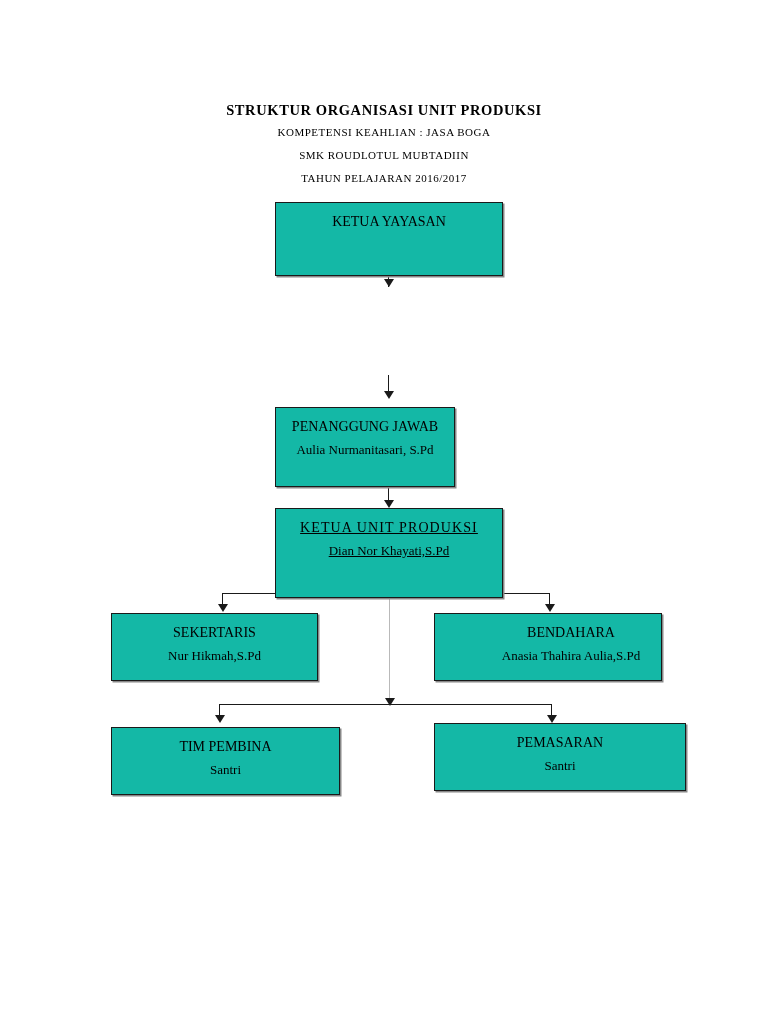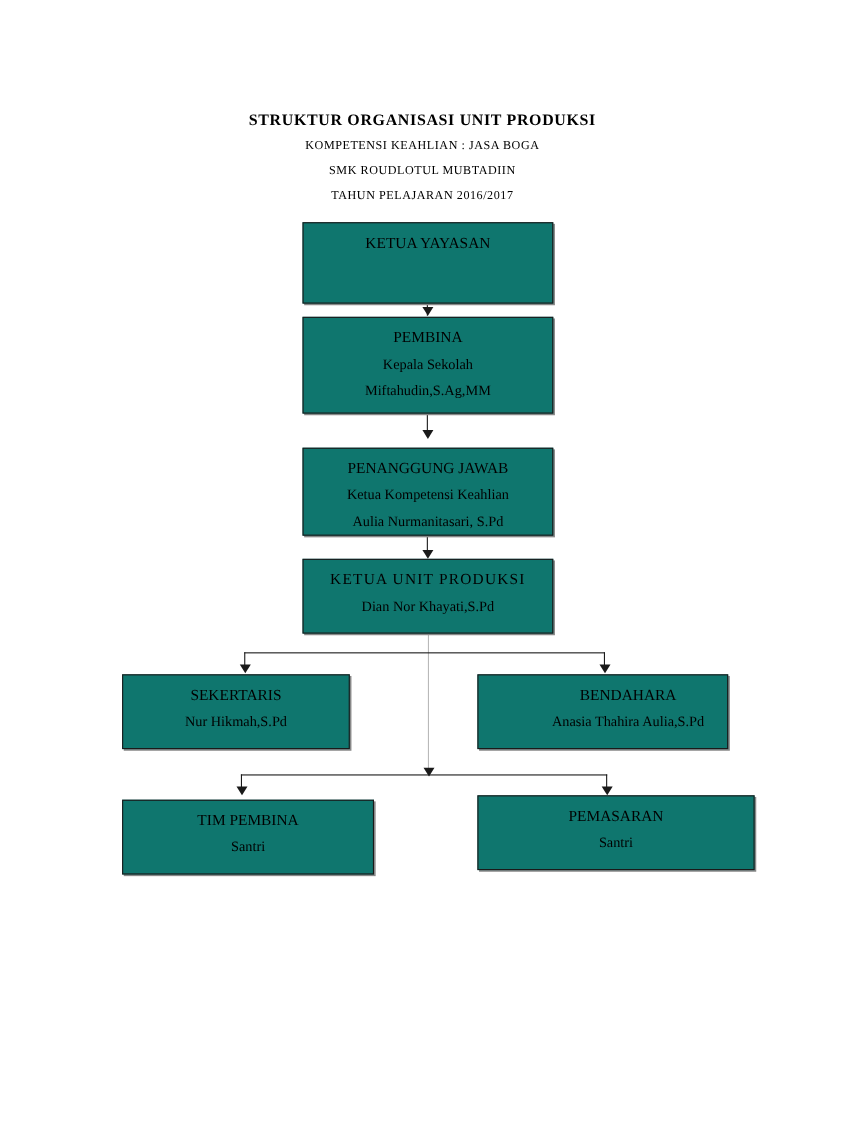--- a/index.html
+++ b/index.html
@@ -49,21 +49,21 @@
     font-weight: normal;
     font-size: 11px;
     letter-spacing: 0.5px;
     line-height: 23px;
   }
 
   
   .node {
     position: absolute;
     box-sizing: border-box;
-    background: #0f766e;
+    background: #14b8a6;
     border: 1.3px solid #1a1a1a;
     box-shadow: 1.5px 1.5px 0 0 #888888;
     text-align: center;
     padding-top: 8px;
   }
   .node-title {
     display: block;
     font-size: 14px;
     line-height: 22px;
     white-space: nowrap;
@@ -137,33 +137,27 @@
   <div class="h-line" style="left:219px; top:688px; width:333px;"></div>
   <div class="v-line" style="left:219px; top:688px; height:14px;"></div>
   <div class="arrow-down" style="left:215px; top:699px;"></div>
   <div class="v-line" style="left:551px; top:688px; height:14px;"></div>
   <div class="arrow-down" style="left:547px; top:699px;"></div>
 
   <div class="node" style="left:275px; top:186px; width:228px; height:74px;">
     <span class="node-title">KETUA YAYASAN</span>
   </div>
 
-  <div class="node" style="left:275px; top:272px; width:228px; height:88px;">
-    <span class="node-title">PEMBINA</span>
-    <span class="node-sub">Kepala Sekolah</span>
-    <span class="node-sub">Miftahudin,S.Ag,MM</span>
-  </div>
 
-  <div class="node" style="left:275px; top:391px; width:228px; height:80px;">
+  <div class="node" style="left:275px; top:391px; width:180px; height:80px;">
     <span class="node-title">PENANGGUNG JAWAB</span>
-    <span class="node-sub">Ketua Kompetensi Keahlian</span>
     <span class="node-sub">Aulia Nurmanitasari, S.Pd</span>
   </div>
 
-  <div class="node" style="left:275px; top:492px; width:228px; height:68px;">
+  <div class="node" style="left:275px; top:492px; width:228px; height:90px;text-decoration:underline;">
     <span class="node-title wide-track">KETUA  UNIT  PRODUKSI</span>
     <span class="node-sub">Dian Nor Khayati,S.Pd</span>
   </div>
 
   <div class="node" style="left:111px; top:597px; width:207px; height:68px;">
     <span class="node-title">SEKERTARIS</span>
     <span class="node-sub">Nur Hikmah,S.Pd</span>
   </div>
 
   <div class="node" style="left:434px; top:597px; width:228px; height:68px;padding-left:46px;">

